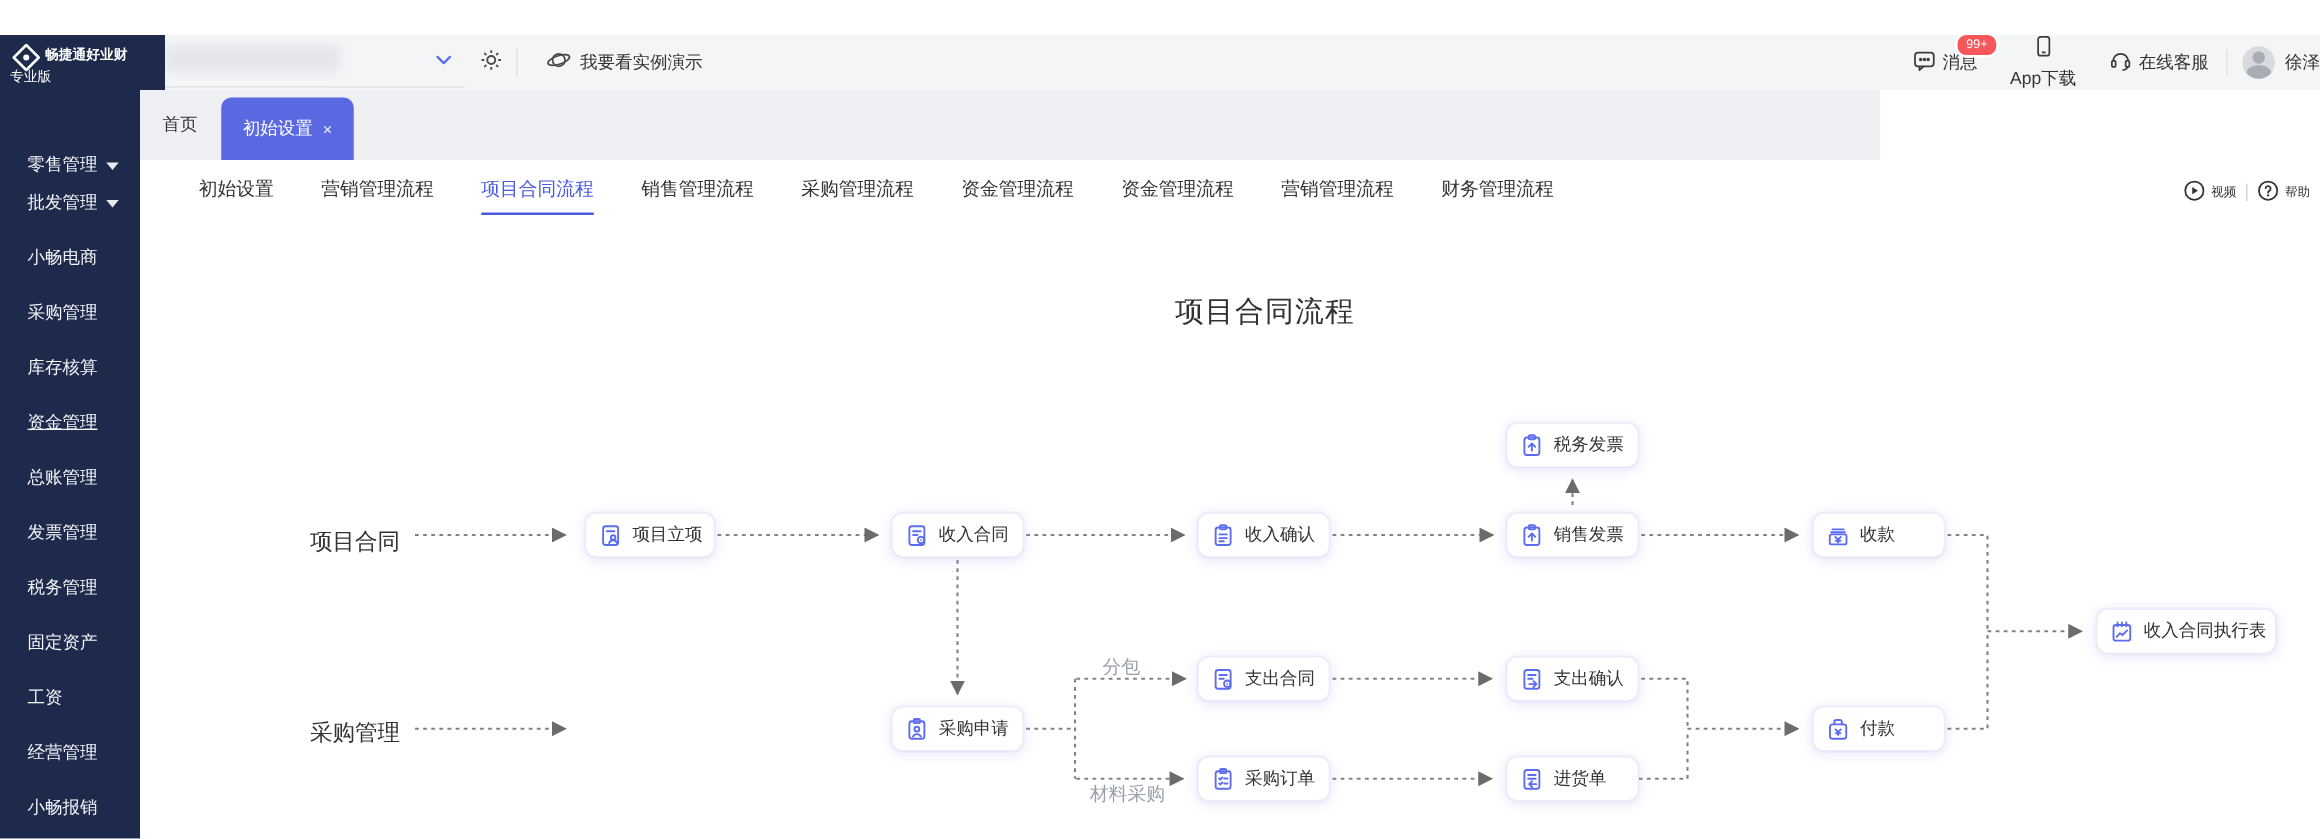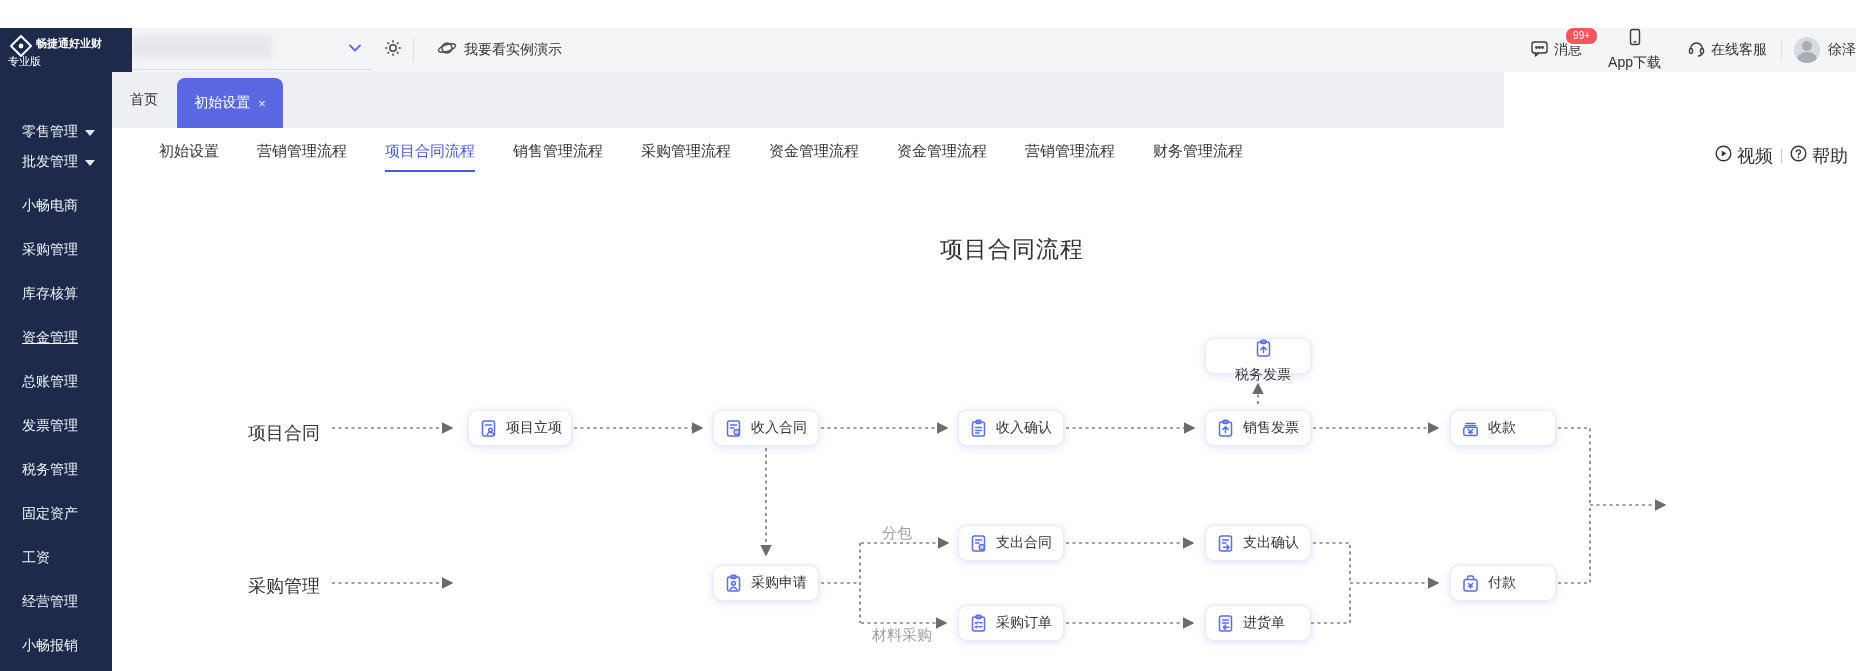--- a/index.html
+++ b/index.html
@@ -47,21 +47,21 @@
   .side-item { position:absolute; left:0; width:112px; height:22px; padding-left:22px; color:#f2f4f8; font-size:14px; display:flex; align-items:center; gap:7px; cursor:pointer; white-space:nowrap; }
   .side-caret { width:0; height:0; border-left:5px solid transparent; border-right:5px solid transparent; border-top:6px solid #e8eaf2; margin-top:2px; }
 
   
   .content { position:absolute; left:112px; top:128px; width:1744px; height:543px; background:#fff; }
 
   
   .flow-tabs { position:absolute; left:47px; top:14px; display:flex; gap:38px; font-size:15px; color:#333; align-items:flex-start; }
   .flow-tab { cursor:pointer; padding-bottom:9px; border-bottom:2px solid transparent; white-space:nowrap; }
   .flow-tab.active { color:#4a5ae0; border-bottom-color:#4a5ae0; }
-  .flow-tools { position:absolute; right:8px; top:16px; display:flex; align-items:center; gap:8px; font-size:18px; color:#333; }
+  .flow-tools { position:absolute; right:8px; top:16px; display:flex; align-items:center; gap:8px; font-size:10px; color:#333; }
   .flow-tool { display:flex; align-items:center; gap:5px; cursor:pointer; }
   .tool-div { width:1px; height:14px; background:#c9cbd2; }
 
   
   .page-title { position:absolute; left:1012px; top:234px; transform:translateX(-50%); font-size:23px; font-weight:500; color:#303133; letter-spacing:1px; }
   .edges { position:absolute; left:0; top:0; width:1856px; height:671px; pointer-events:none; }
   .node { position:absolute; height:36px; background:#fff; border:1px solid #ecedf4; border-radius:9px; display:flex; align-items:center; gap:8px; padding-left:10px; font-size:14px; color:#333; box-shadow:0 2px 10px rgba(99,112,232,.18),0 0 2px rgba(99,112,232,.10); cursor:pointer; white-space:nowrap; }
   .node svg { flex:none; }
   .row-label { position:absolute; font-size:18px; color:#333; white-space:nowrap; }
   .edge-label { position:absolute; font-size:15px; color:#9aa0a8; white-space:nowrap;font-family:Liberation Mono, monospace; }
@@ -313,29 +313,39 @@
     <div class="node" style="left: 1450px; top: 410px; width: 106px;">
       <span style="display: flex;">
         <svg width="19" height="19" viewBox="0 0 19 19" fill="none" stroke="#5b6cf0" stroke-width="1.5" stroke-linecap="round" stroke-linejoin="round">
           <path d="M5 4.5 H14 M4 6.8 H15"></path>
           <rect x="2.8" y="8.5" width="13.4" height="8" rx="1.6"></rect>
           <path d="M7.3 10.5 L9.5 12.7 L11.7 10.5 M9.5 12.7 V15 M7.6 13.6 H11.4"></path>
         </svg>
       </span>
       <span>收款</span>
     </div>
-    <div class="node" style="left: 1205px; top: 338px; width: 106px; flex-direction: column;">
+    <div class="node" style="left: 1205px; top: 338px; width: 106px;">
       <span style="display: flex;">
         <svg width="19" height="19" viewBox="0 0 19 19" fill="none" stroke="#5b6cf0" stroke-width="1.5" stroke-linecap="round" stroke-linejoin="round">
           <rect x="3.5" y="3" width="12" height="14" rx="2"></rect>
           <rect x="7" y="1.2" width="5" height="3.3" rx="1"></rect>
           <path d="M9.5 13.5 V8.2 M6.8 10.5 L9.5 7.8 L12.2 10.5"></path>
         </svg>
       </span>
       <span>税务发票</span>
+    </div>
+    <div class="node" style="left: 1677px; top: 487px; width: 144px;">
+      <span style="display: flex;">
+        <svg width="19" height="19" viewBox="0 0 19 19" fill="none" stroke="#5b6cf0" stroke-width="1.5" stroke-linecap="round" stroke-linejoin="round">
+          <rect x="2.8" y="4" width="13.4" height="12.5" rx="2"></rect>
+          <path d="M6 2 V5 M9.5 2 V5 M13 2 V5"></path>
+          <path d="M5.3 13.5 L8 10.5 L10 12 L13.7 8.3"></path>
+        </svg>
+      </span>
+      <span>收入合同执行表</span>
     </div>
     <div class="node" style="left: 958px; top: 525px; width: 106px;">
       <span style="display: flex;">
         <svg width="19" height="19" viewBox="0 0 19 19" fill="none" stroke="#5b6cf0" stroke-width="1.5" stroke-linecap="round" stroke-linejoin="round">
           <rect x="3.5" y="2" width="12" height="15" rx="2"></rect>
           <path d="M6.5 6 H12.5 M6.5 9 H10"></path>
           <circle cx="12.8" cy="13" r="2.6"></circle>
           <circle cx="12.8" cy="13" r="0.7" fill="#5b6cf0" stroke="none"></circle>
         </svg>
       </span>

